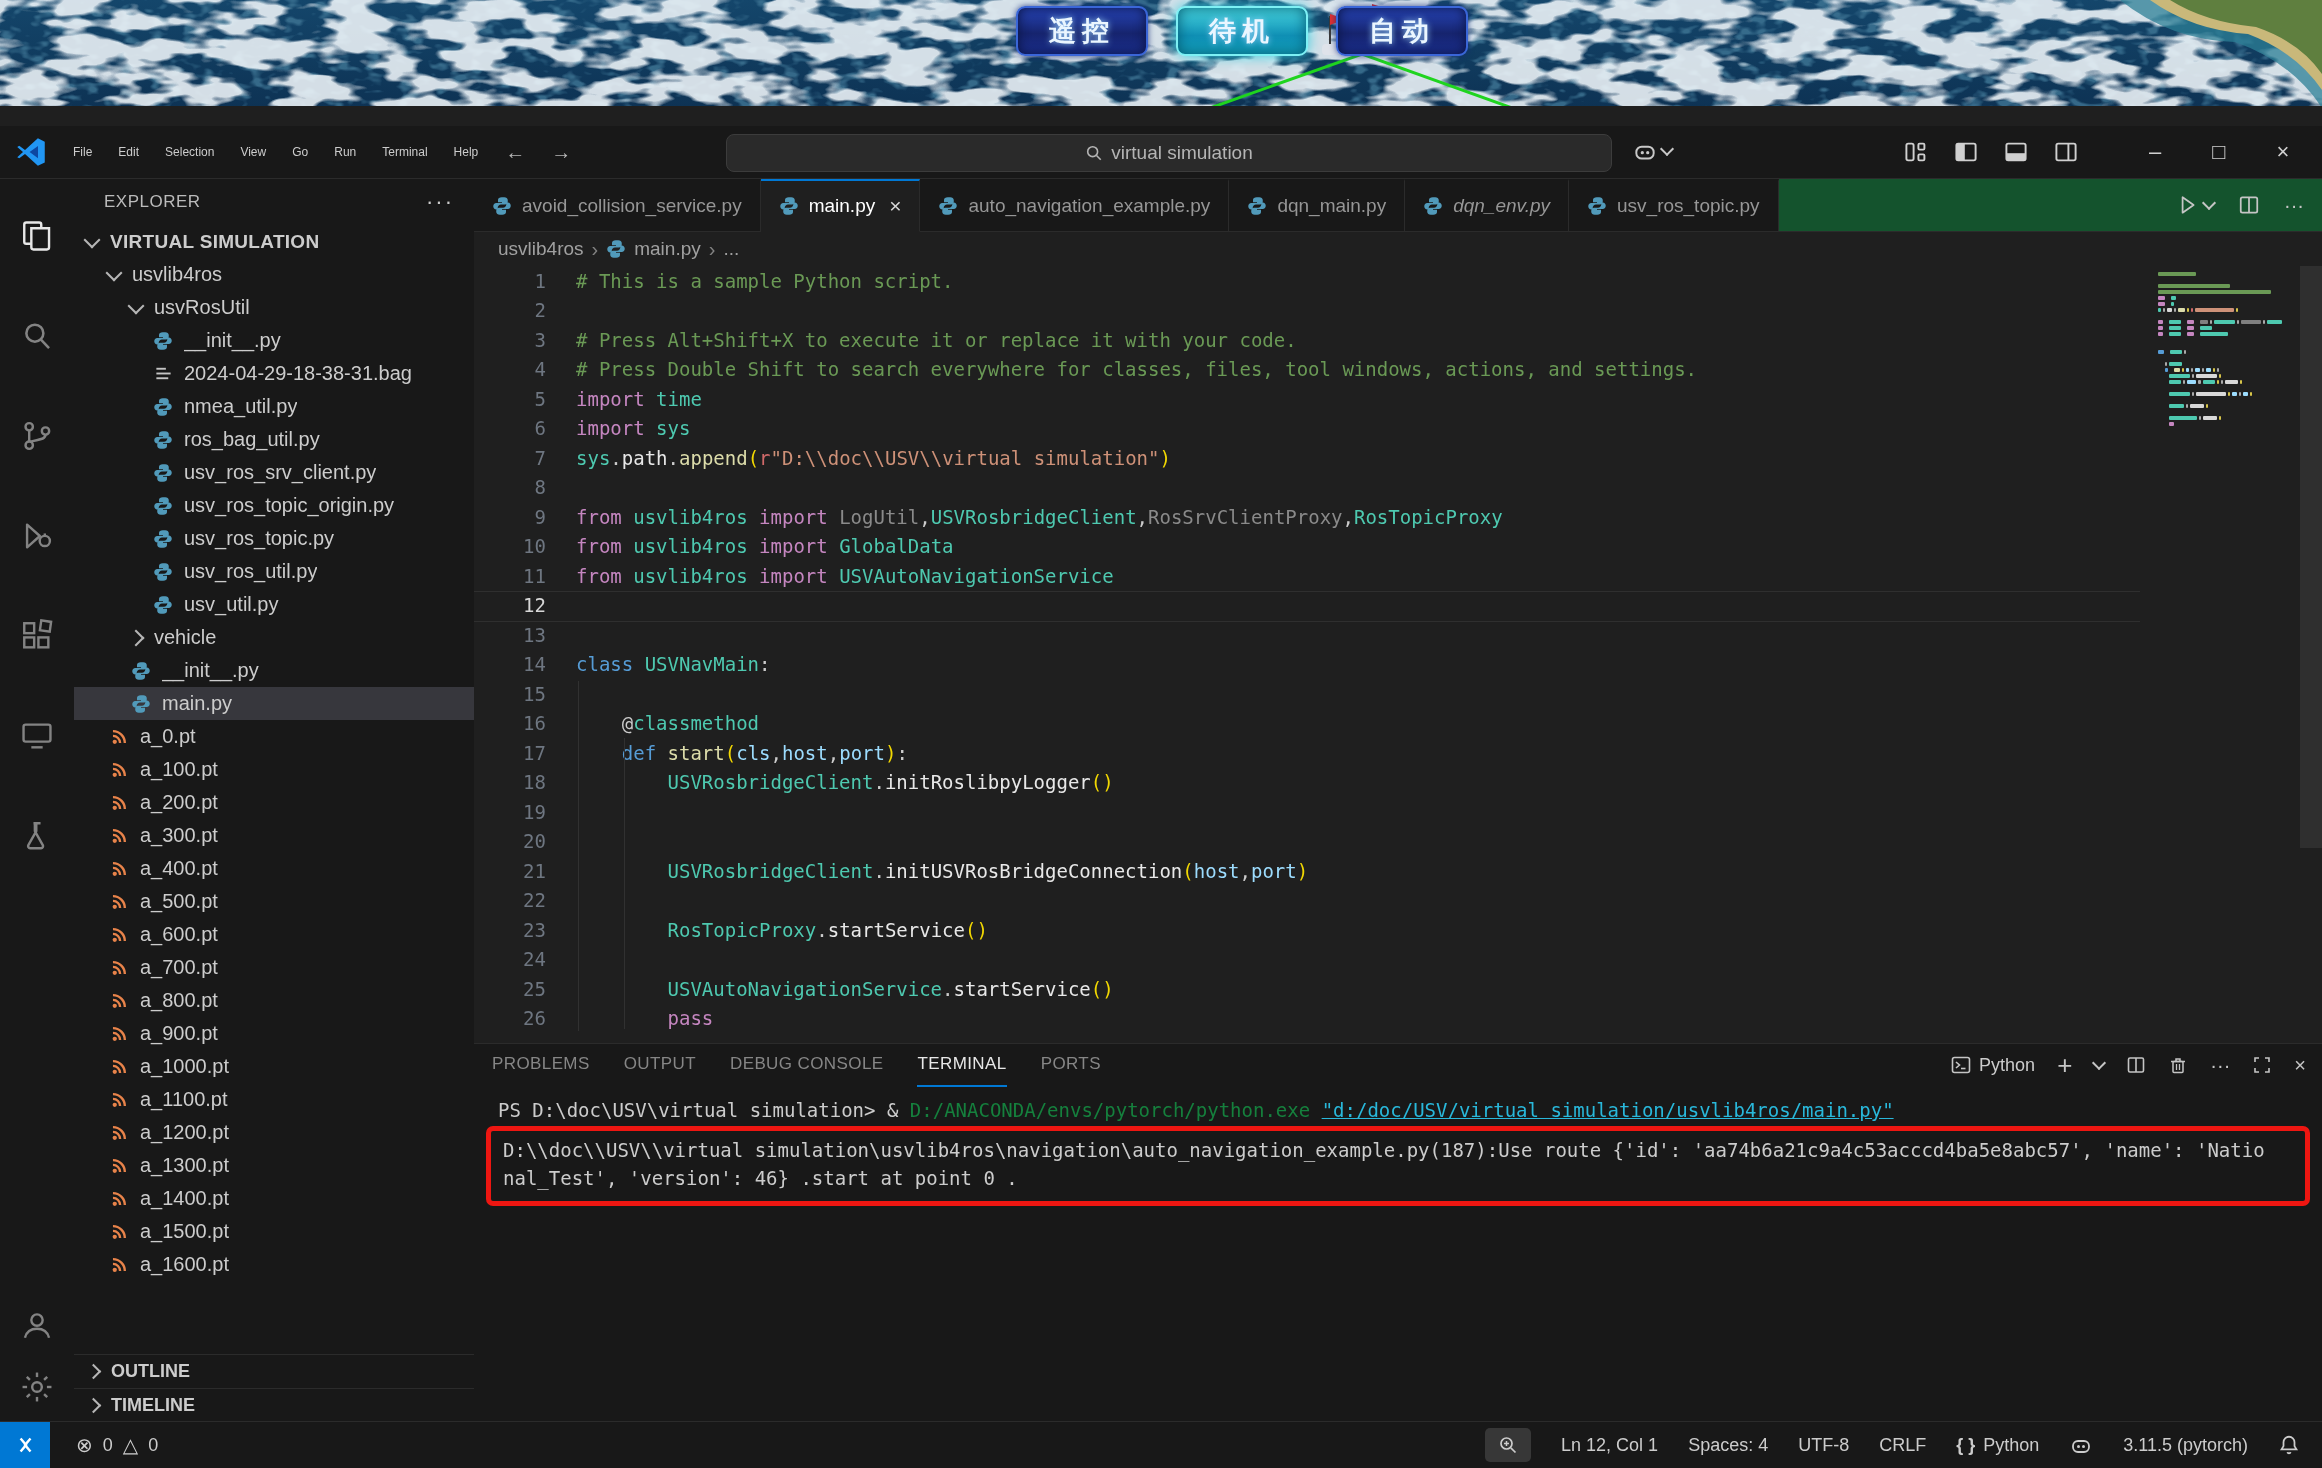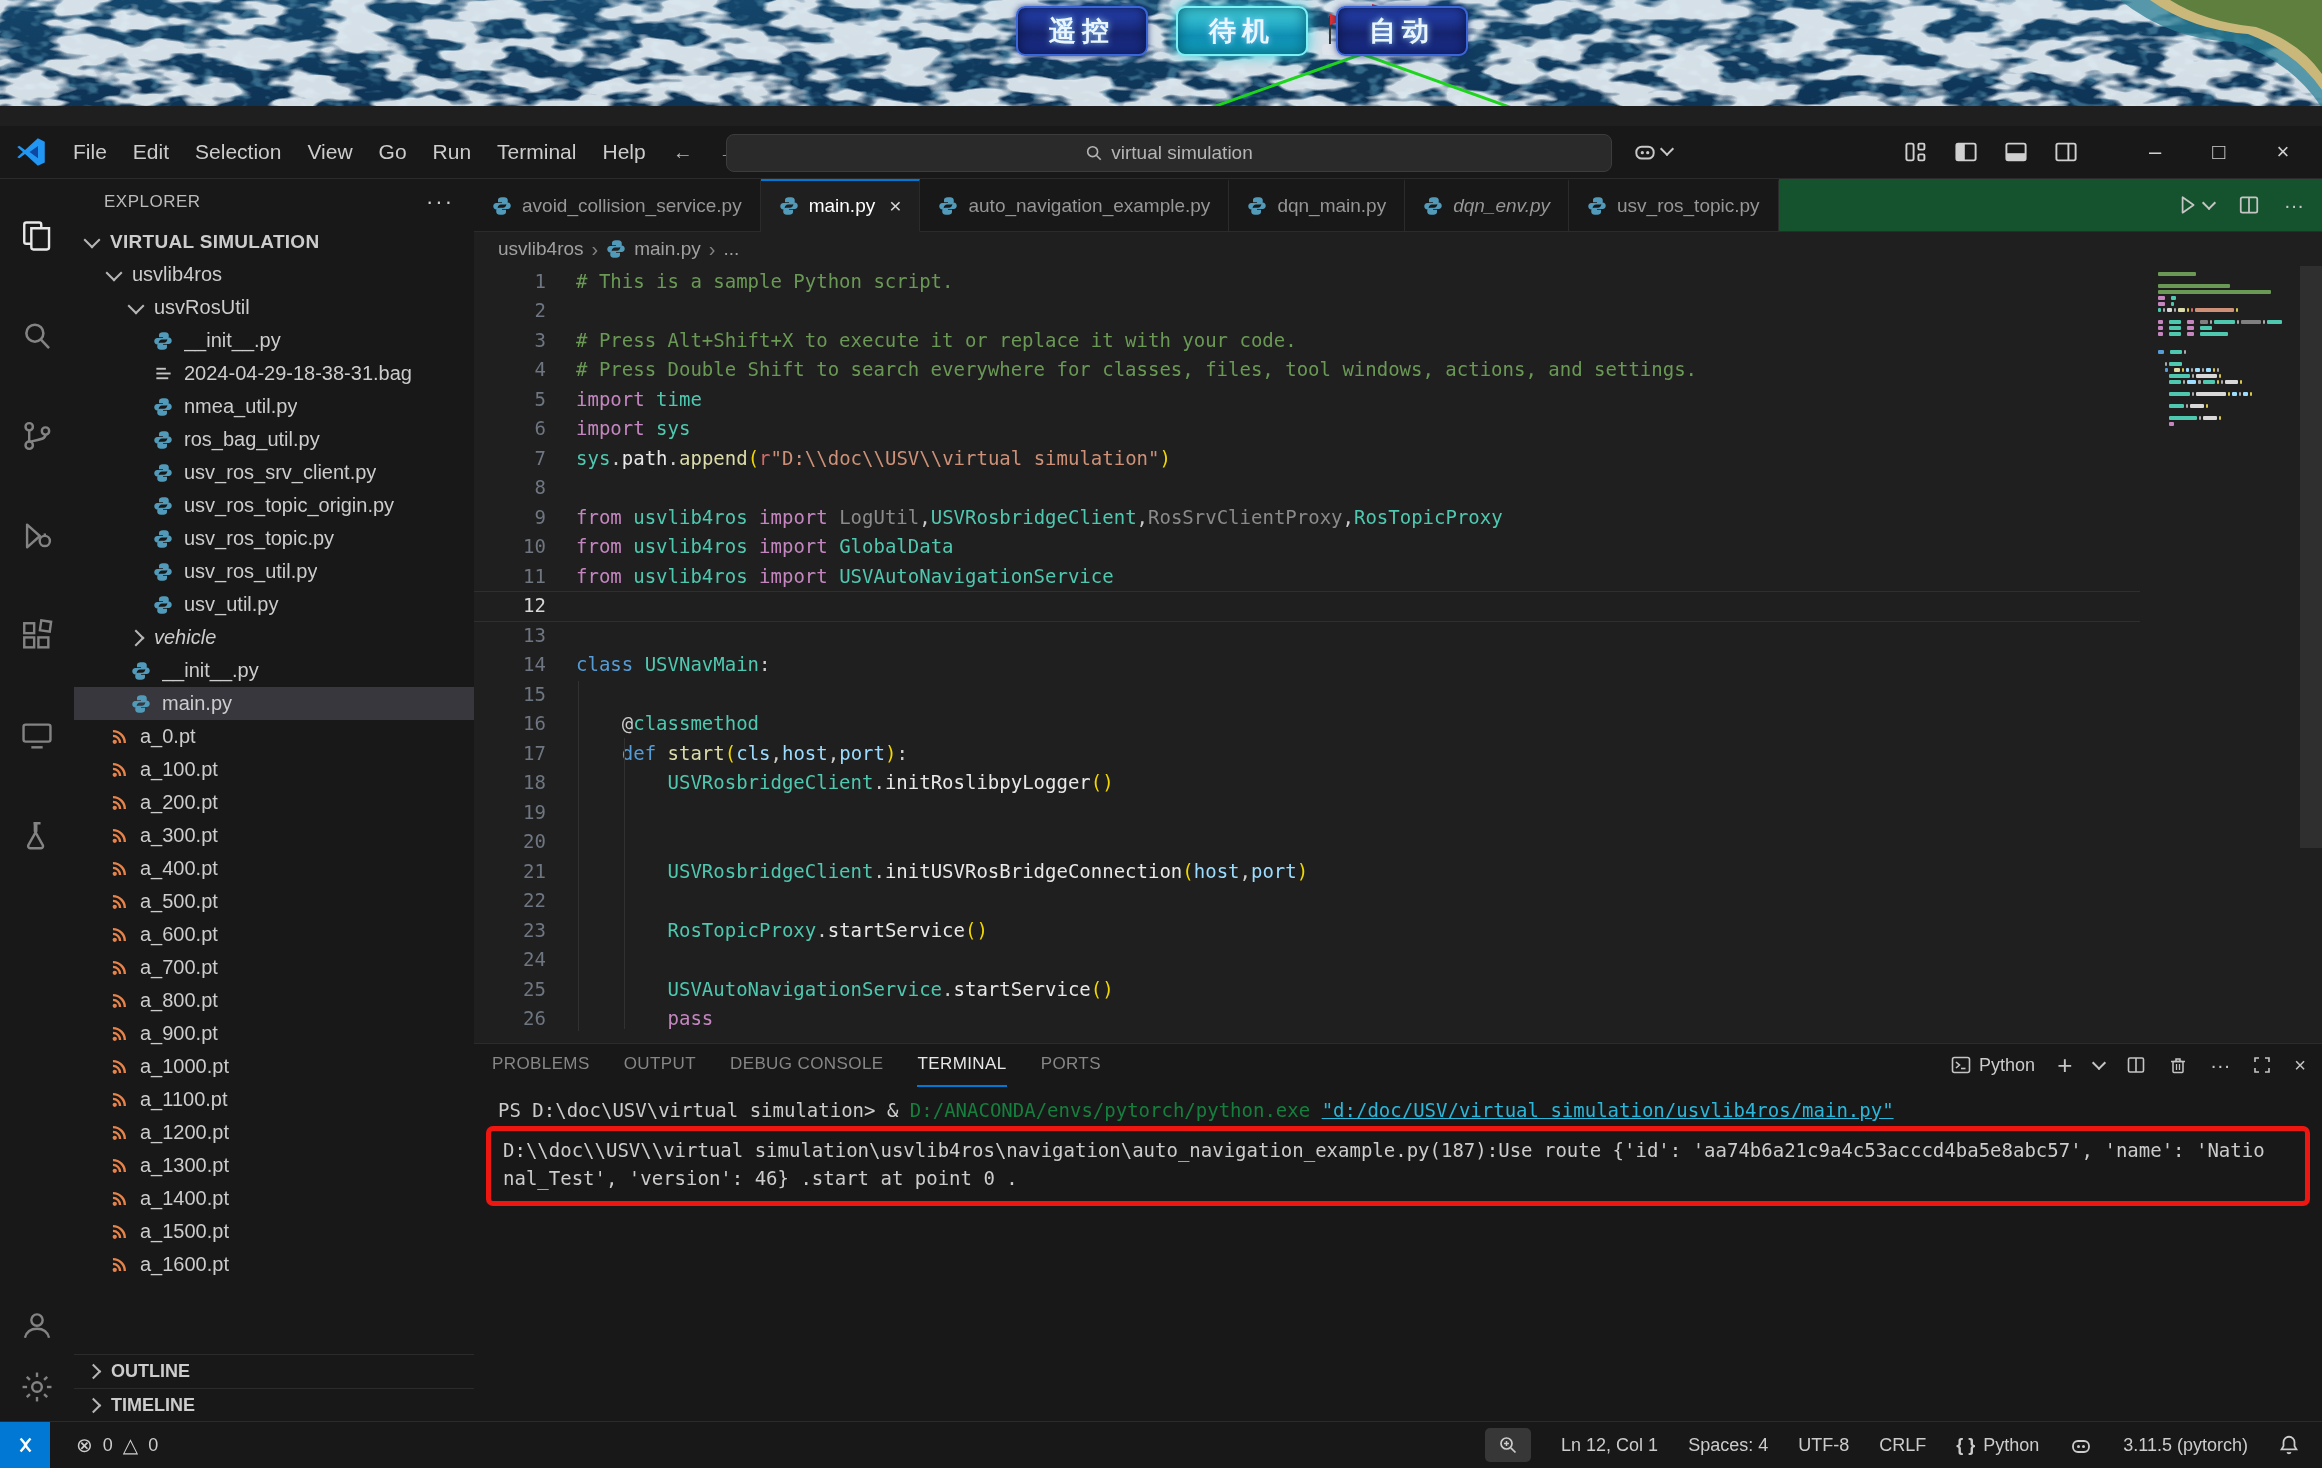--- a/index.html
+++ b/index.html
@@ -14,21 +14,21 @@
            font-size:27px;font-weight:bold;color:#eaf6ff;letter-spacing:6px;
            background:linear-gradient(180deg,#2745b8 0%,#16246e 55%,#1b2f8f 100%);
            border:2px solid #3a66d8;box-shadow:inset 0 0 12px #0a123f, 0 0 6px rgba(20,40,120,.8);text-shadow:0 0 6px #9fd8ff;}
   .sim-btn.active{background:linear-gradient(180deg,#49d8e2 0%,#0f8fb4 60%,#12a0bc 100%);
            border:2px solid #7df0f4;box-shadow:inset 0 0 14px #055a70, 0 0 14px #35cfe0;}
 
   
   .titlebar{position:absolute;top:126px;left:0;right:0;height:52px;background:#181818;border-bottom:1px solid #2b2b2b;
             display:flex;align-items:center;}
   .vscode-logo{width:30px;height:30px;margin:0 14px 0 16px;}
-  .menu-item{font-size:21px;color:#cccccc;padding:6px 13px;border-radius:6px;cursor:default;}
+  .menu-item{font-size:12px;color:#cccccc;padding:6px 13px;border-radius:6px;cursor:default;}
   .nav-arrows{display:flex;gap:26px;margin-left:14px;font-size:24px;color:#b9b9b9;}
   .search-box{position:absolute;left:726px;top:8px;width:884px;height:36px;background:#2a2a2a;border:1px solid #3c3c3c;
               border-radius:8px;display:flex;align-items:center;justify-content:center;gap:8px;color:#b4b4b4;font-size:19px;}
   .copilot-group{position:absolute;left:1632px;top:12px;display:flex;align-items:center;gap:4px;color:#c8c8c8;}
   .tb-right{position:absolute;right:0;top:0;height:52px;display:flex;align-items:center;gap:34px;padding-right:24px;}
   .tb-right .winctl{font-size:22px;color:#d0d0d0;width:30px;text-align:center;}
   .tb-icons{display:flex;gap:26px;margin-right:28px;}
 
   
   .activitybar{position:absolute;top:179px;bottom:46px;left:0;width:74px;background:#181818;border-right:1px solid #2b2b2b;
@@ -376,21 +376,21 @@
         </div>
         <div class="trow" style="padding-left: 78px;">
           <span class="ticon">
             <svg width="20" height="20" viewBox="0 0 16 16">
               <path d="M7.8 1C6 1 4.8 1.8 4.8 3.2V5H8v.6H3.4C2 5.6 1 6.7 1 8.2s1 2.6 2.4 2.6h1.2V9.2c0-1.4 1.2-2.5 2.6-2.5h3.2c1.2 0 2.2-1 2.2-2.2V3.2C12.6 1.9 11.3 1 9.9 1Z" fill="#519aba"></path>
               <path d="M8.2 15c1.8 0 3-.8 3-2.2V11H8v-.6h4.6c1.4 0 2.4-1.1 2.4-2.6s-1-2.6-2.4-2.6h-1.2v1.6c0 1.4-1.2 2.5-2.6 2.5H5.6c-1.2 0-2.2 1-2.2 2.2v1.3C3.4 14.1 4.7 15 6.1 15Z" fill="#519aba"></path>
             </svg>
           </span>
           <span class="tlabel">usv_util.py</span>
         </div>
-        <div class="trow" style="padding-left: 56px; font-style: italic;">
+        <div class="trow" style="padding-left: 56px;">
           <span class="chev closed"></span>
           <span class="tlabel">vehicle</span>
         </div>
         <div class="trow" style="padding-left: 56px;">
           <span class="ticon">
             <svg width="20" height="20" viewBox="0 0 16 16">
               <path d="M7.8 1C6 1 4.8 1.8 4.8 3.2V5H8v.6H3.4C2 5.6 1 6.7 1 8.2s1 2.6 2.4 2.6h1.2V9.2c0-1.4 1.2-2.5 2.6-2.5h3.2c1.2 0 2.2-1 2.2-2.2V3.2C12.6 1.9 11.3 1 9.9 1Z" fill="#519aba"></path>
               <path d="M8.2 15c1.8 0 3-.8 3-2.2V11H8v-.6h4.6c1.4 0 2.4-1.1 2.4-2.6s-1-2.6-2.4-2.6h-1.2v1.6c0 1.4-1.2 2.5-2.6 2.5H5.6c-1.2 0-2.2 1-2.2 2.2v1.3C3.4 14.1 4.7 15 6.1 15Z" fill="#519aba"></path>
             </svg>
           </span>

